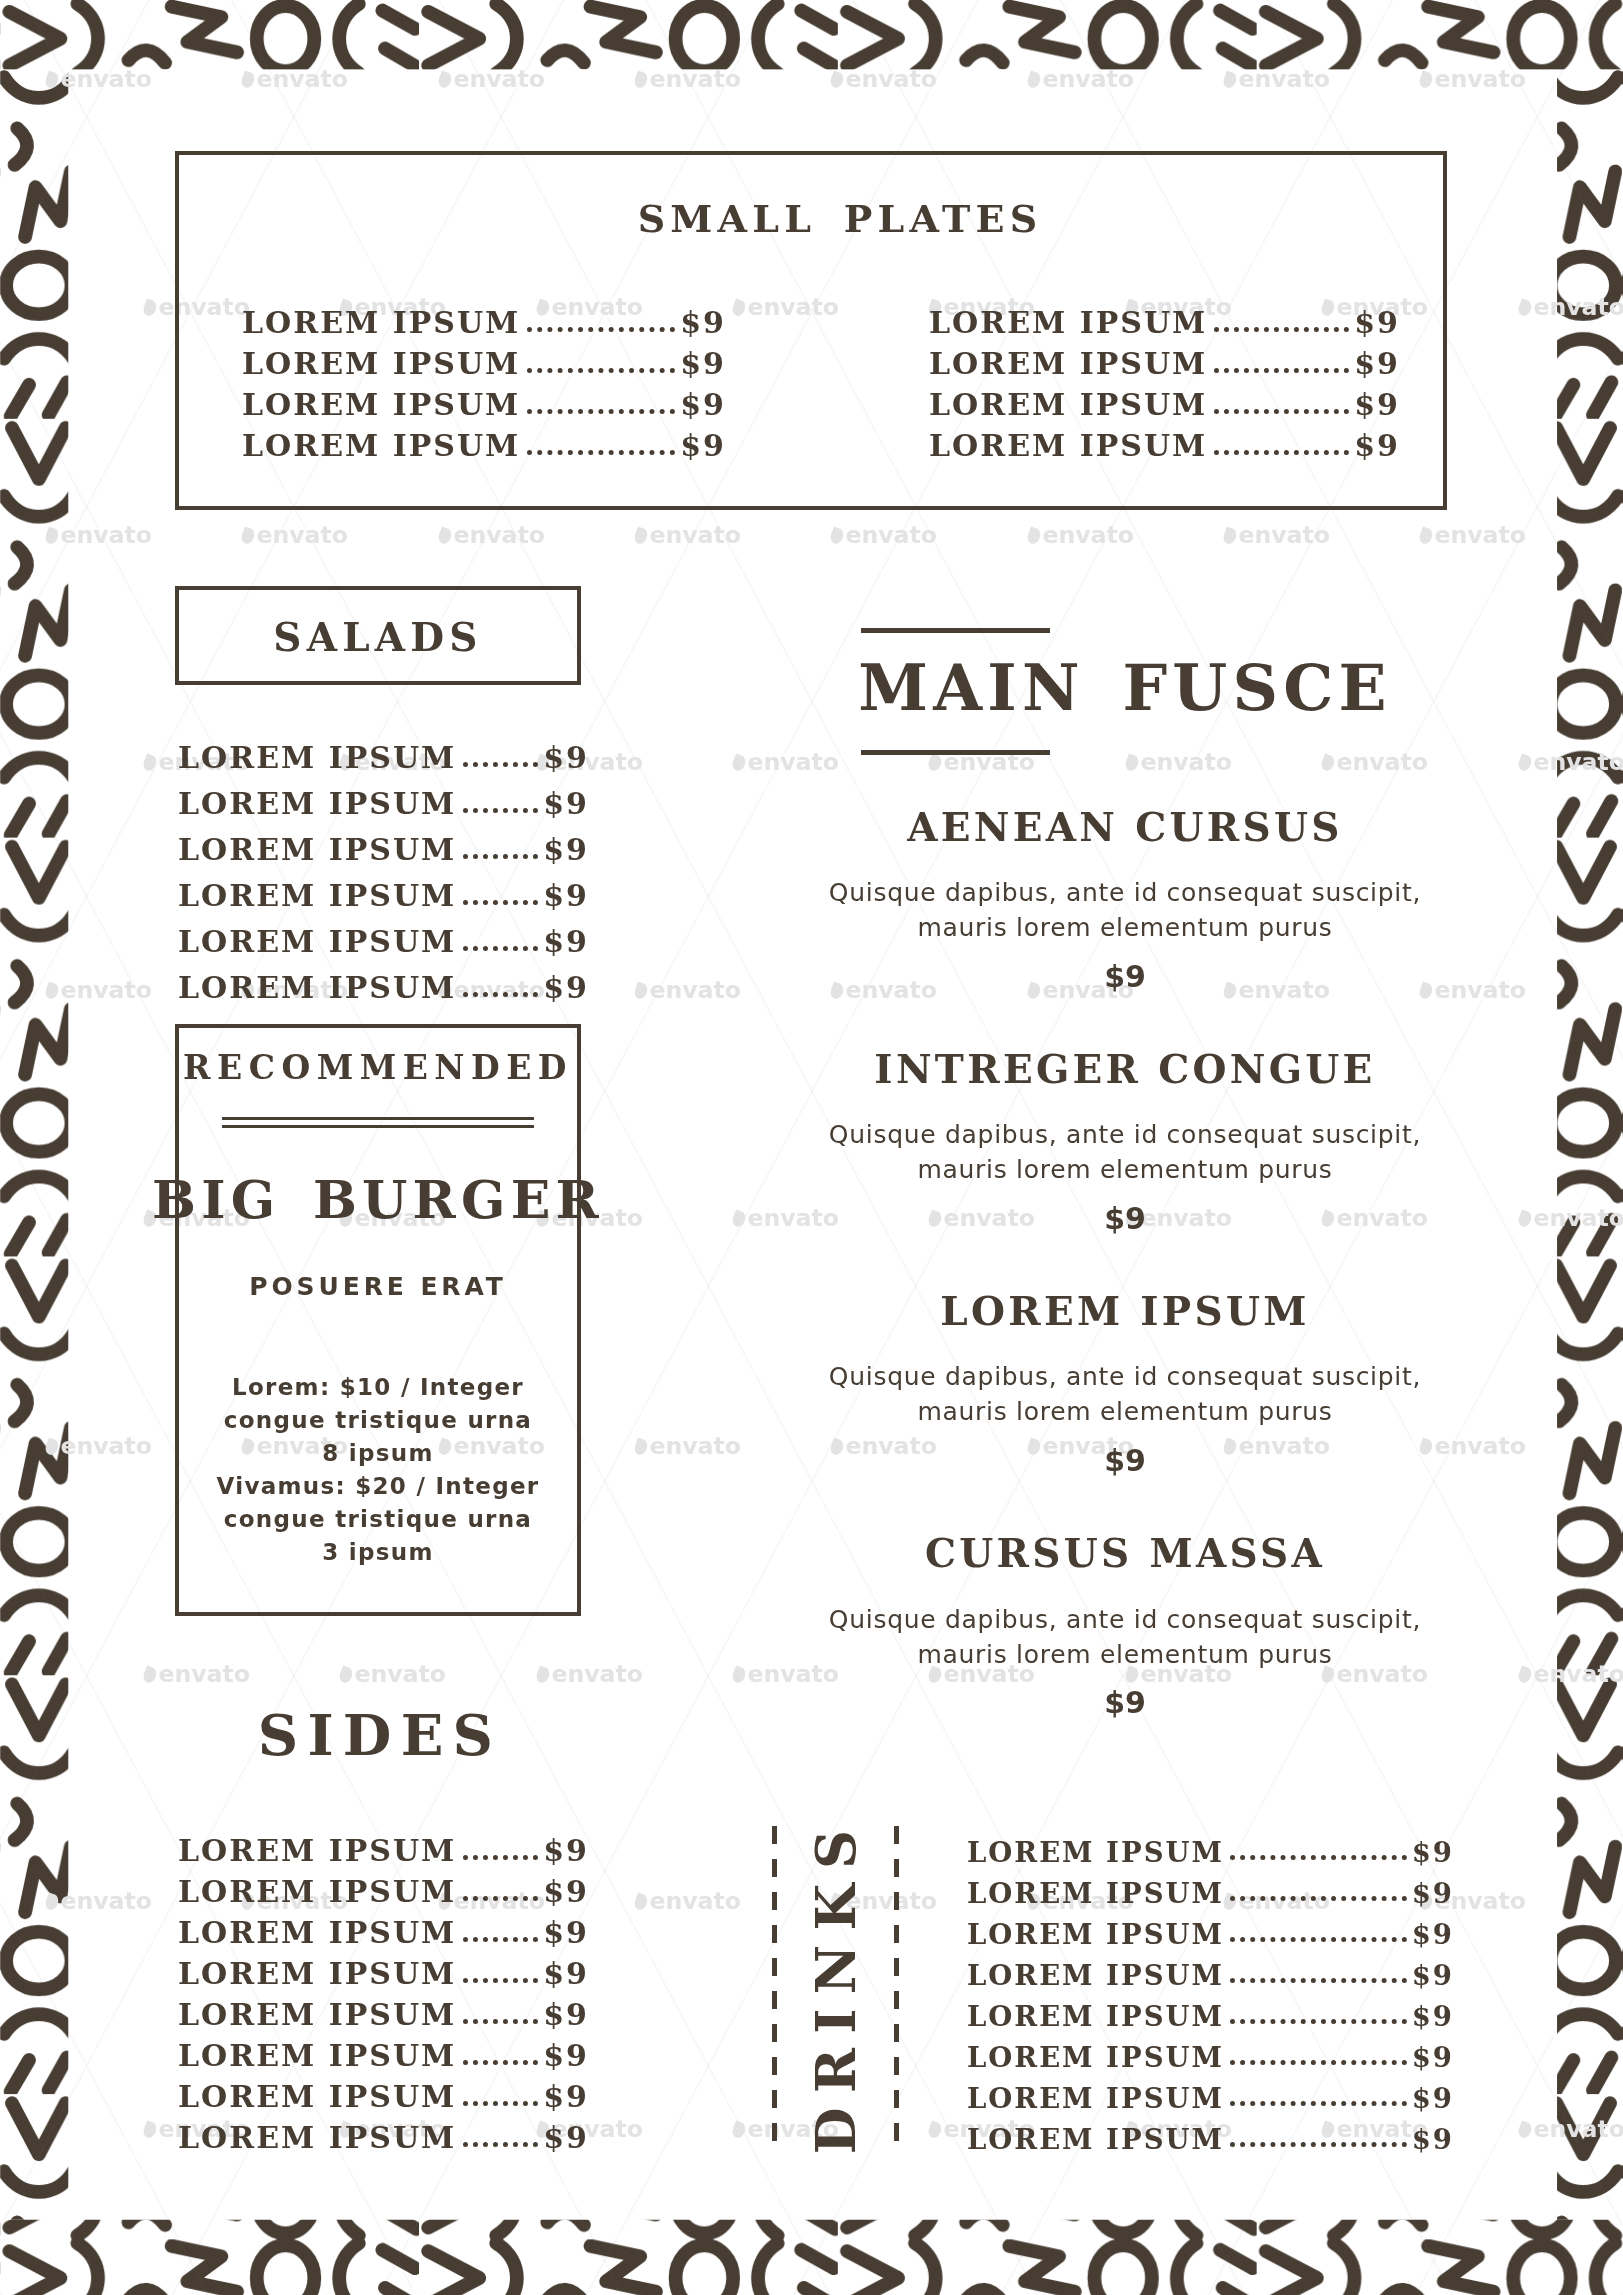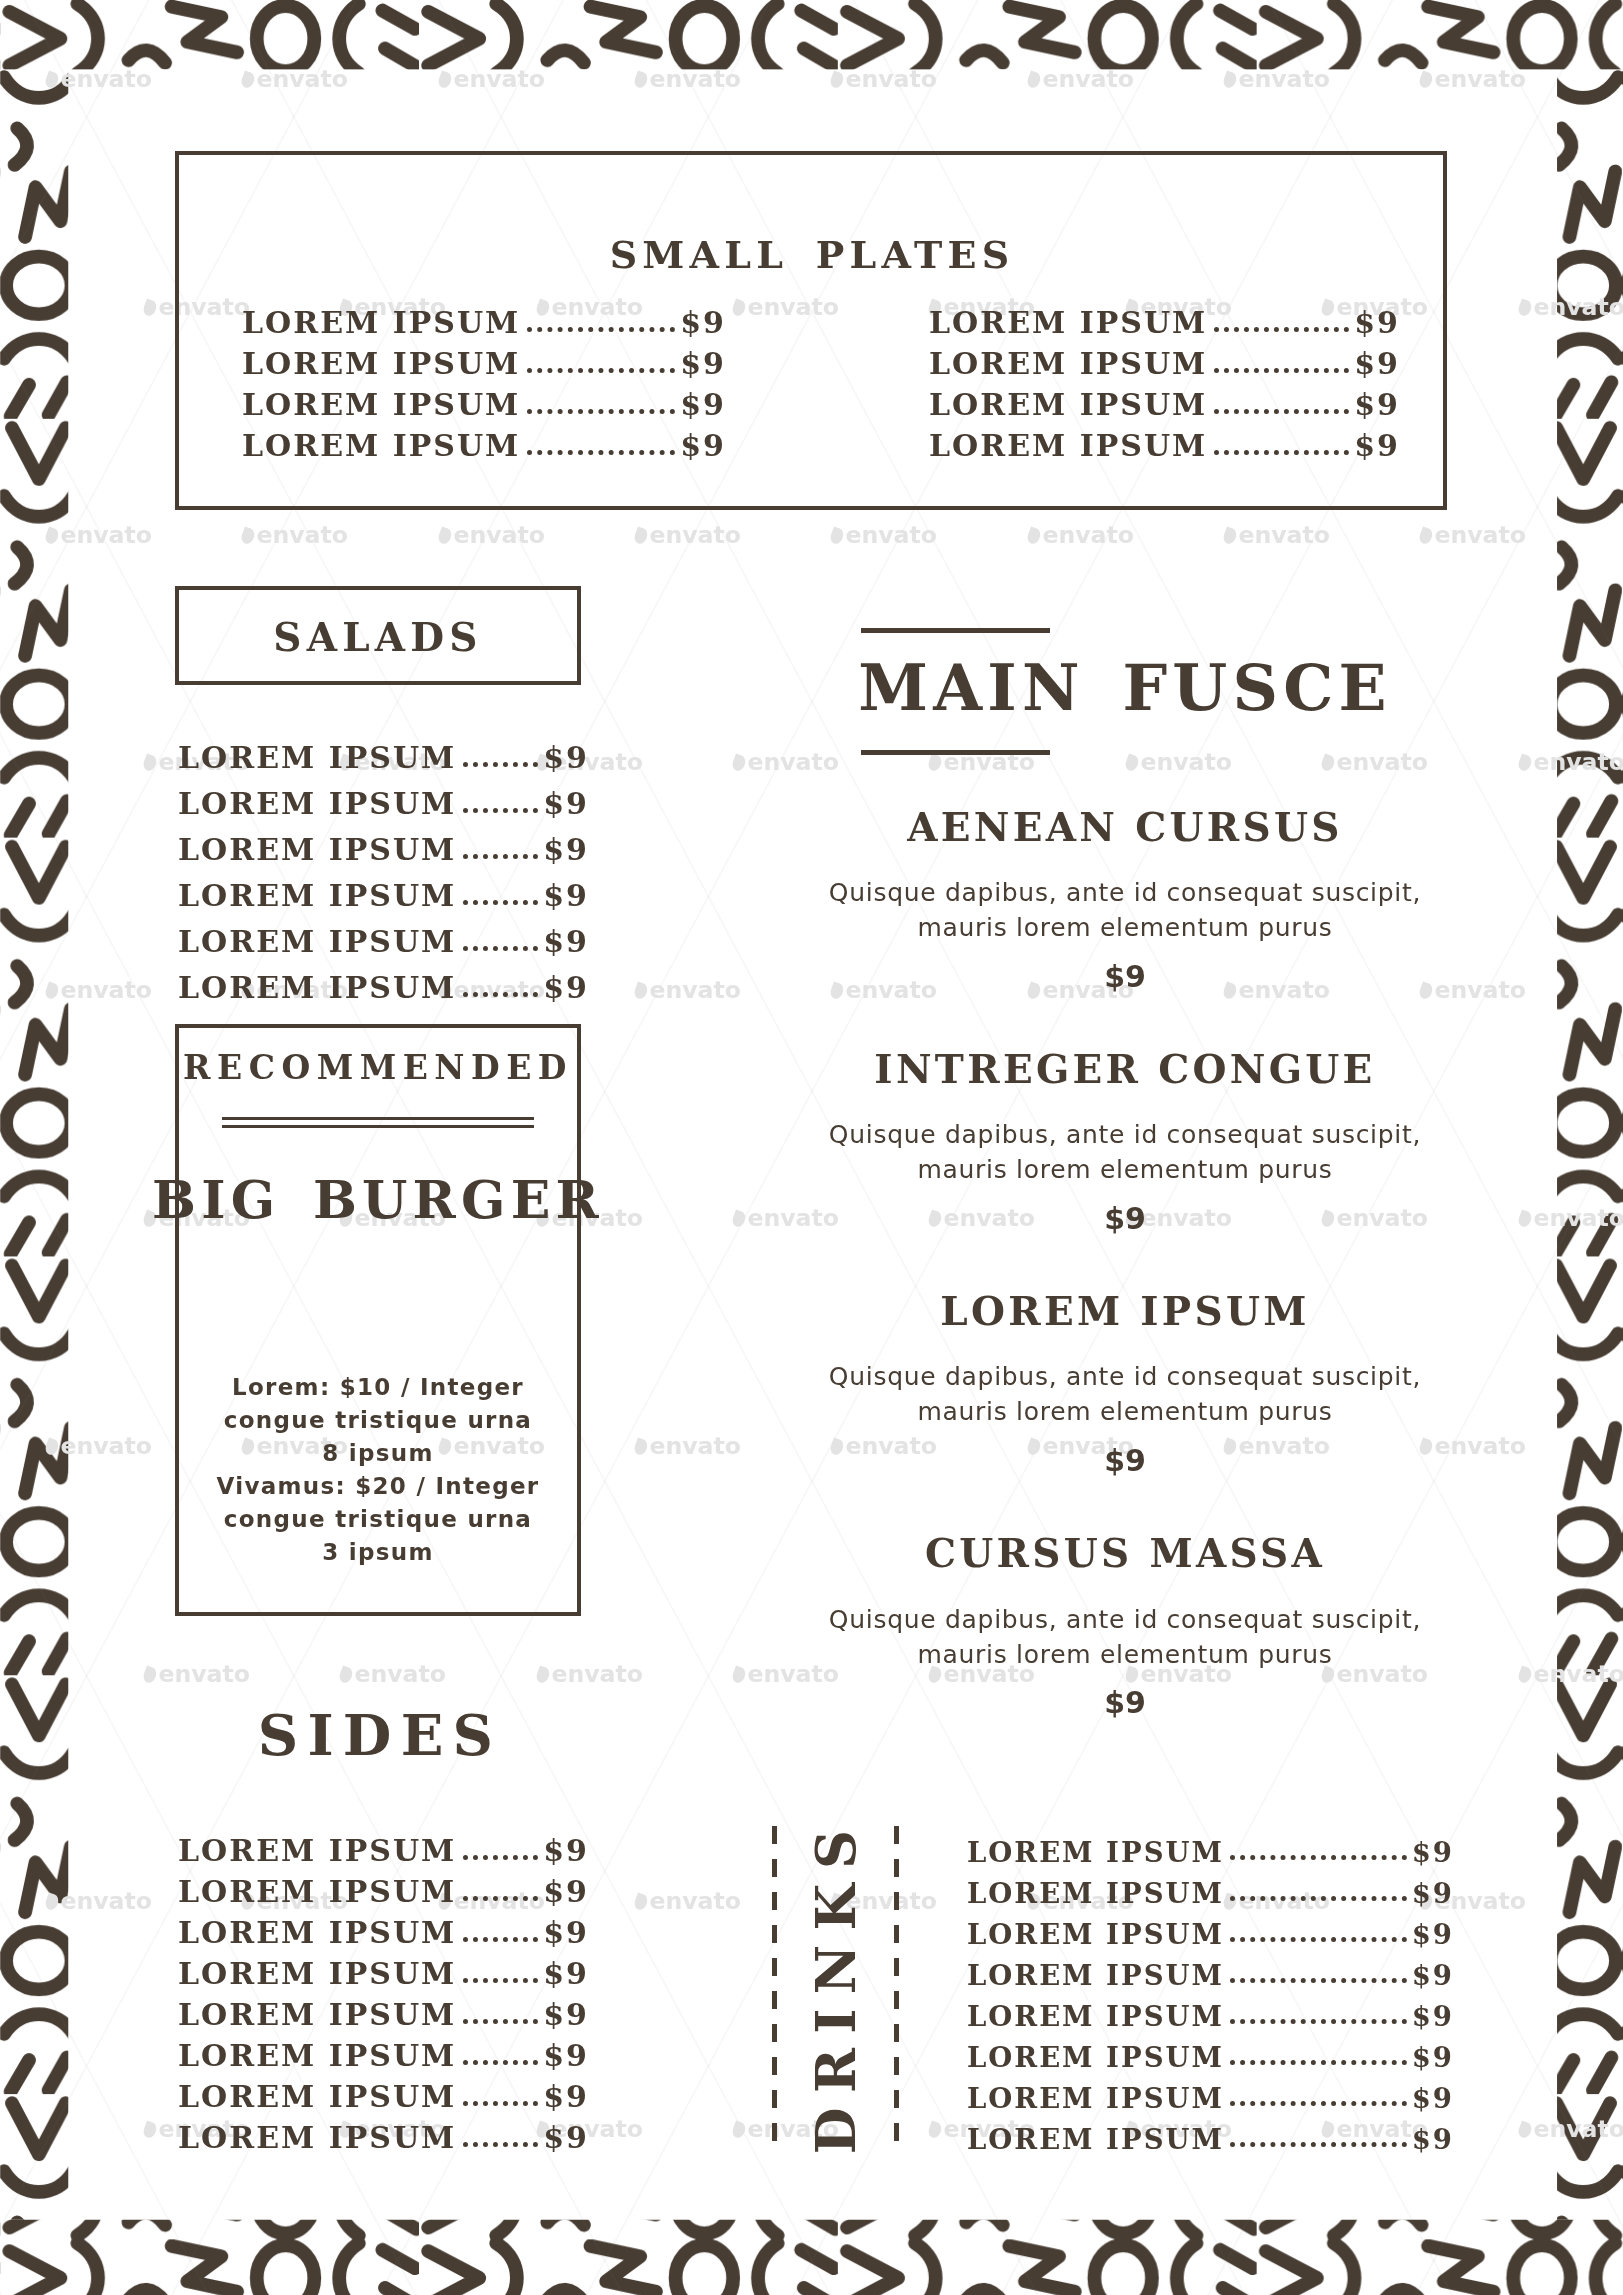--- a/index.html
+++ b/index.html
@@ -49,21 +49,21 @@
   #salads-list .mi{height:46px;}
   #sides-list{left:178px;top:1825px;width:411px;font-size:30px;}
   #sides-list .mi{height:41px;}
   #drinks-list{left:967px;top:1825px;width:487px;font-size:27.5px;}
   #drinks-list .mi{height:41px;}
 
   #sp-box{left:175px;top:151px;width:1272px;height:359px;}
   #salads-box{left:175px;top:586px;width:406px;height:99px;}
   #rec-box{left:175px;top:1024px;width:406px;height:592px;}
 
-  #t-smallplates{left:812px;top:200px;font-size:38px;letter-spacing:5.2px;word-spacing:9.2px;z-index:5;margin-top:36px;}
+  #t-smallplates{left:840px;top:200px;font-size:38px;letter-spacing:5.2px;word-spacing:9.2px;z-index:5;}
   #t-salads{left:378px;top:618px;font-size:39px;letter-spacing:5.2px;z-index:5;}
   #t-main{left:1125px;top:657px;font-size:63px;letter-spacing:5.2px;word-spacing:10.5px;z-index:5;}
   #t-sides{left:380px;top:1707px;font-size:56px;letter-spacing:9.2px;z-index:5;}
   #t-rec{left:378px;top:1051px;font-size:33px;letter-spacing:6.5px;z-index:5;}
   #t-big{left:378px;top:1174px;font-size:52px;letter-spacing:5.2px;word-spacing:9.2px;z-index:5;}
 
   .rule{position:absolute;background:var(--ink);z-index:5;}
   #main-rule-top{left:861px;top:628px;width:189px;height:4.6px;}
   #main-rule-bottom{left:861px;top:750px;width:189px;height:4.6px;}
   #rec-double-rule{left:378px;top:1117px;width:312px;height:5.2px;
@@ -560,20 +560,21 @@
   <div>Quisque dapibus, ante id consequat suscipit,</div>
   <div>mauris lorem elementum purus</div>
 </div>
 <div class="entry-price ctr" style="left:1125px;top:1688px;">$9</div>
 
 <div id="rec-box" class="box"></div>
 <div id="t-rec" class="abs ctr slab">RECOMMENDED</div>
 <div id="rec-double-rule"></div>
 <div id="t-big" class="abs ctr slab">BIG BURGER</div>
 <div id="rec-sub" class="sans">
+  <div>POSUERE ERAT</div>
 </div>
 <div id="rec-details" class="sans">
   <div>Lorem: $10 / Integer</div>
   <div>congue tristique urna</div>
   <div>8 ipsum</div>
   <div>Vivamus: $20 / Integer</div>
   <div>congue tristique urna</div>
   <div>3 ipsum</div>
 </div>
 

